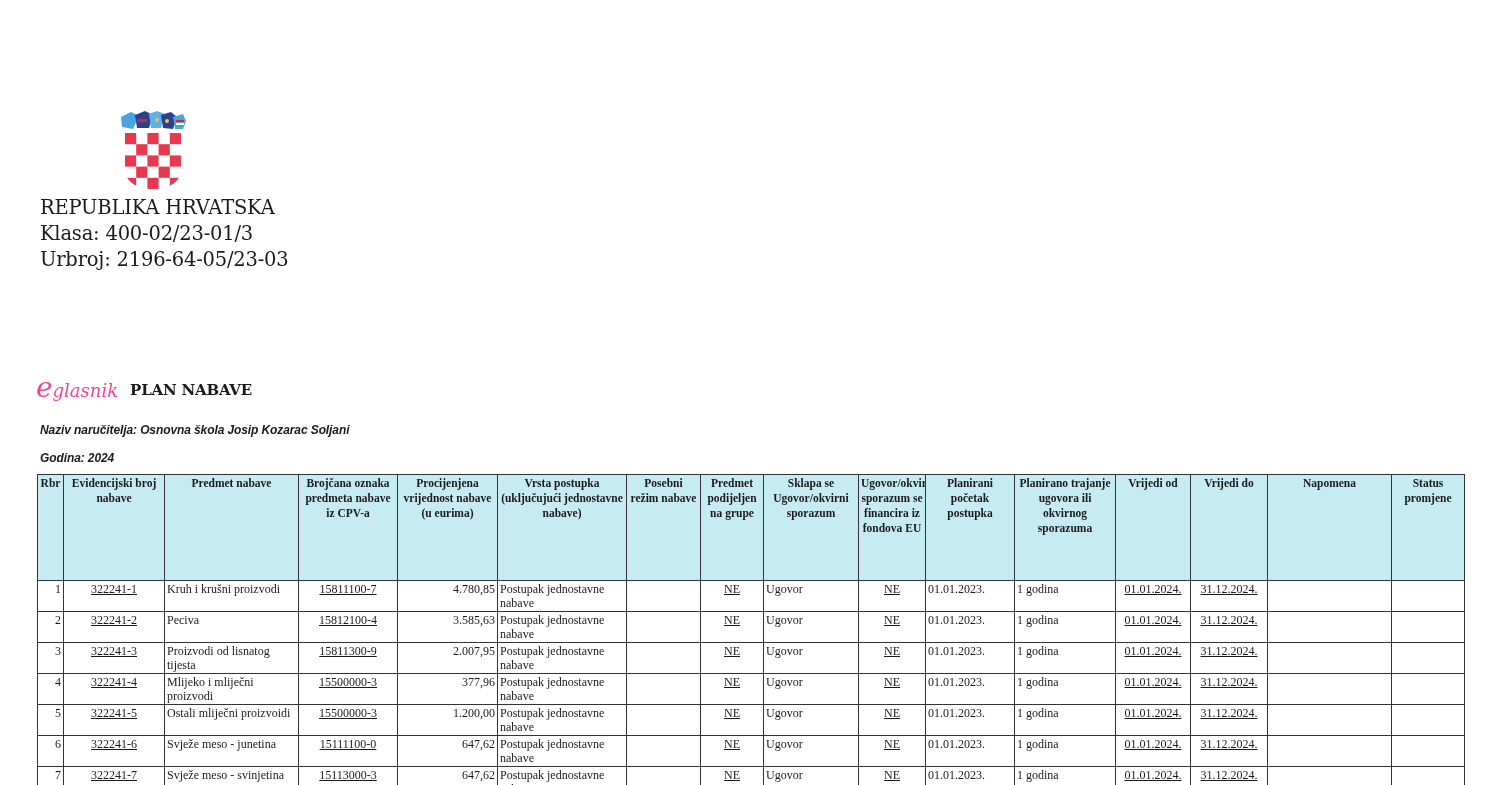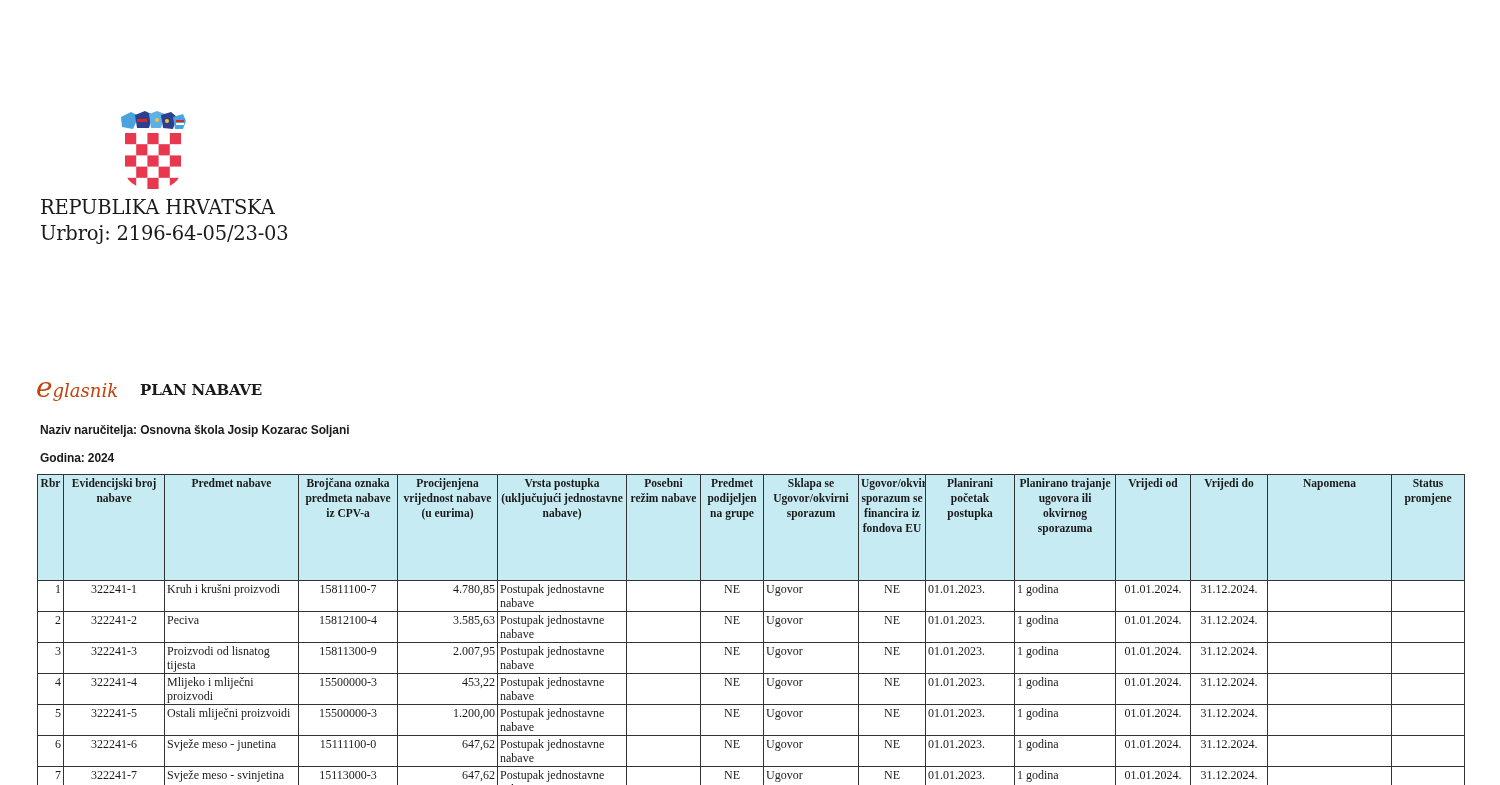--- a/index.html
+++ b/index.html
@@ -7,37 +7,37 @@
       width: 1500px; height: 785px; overflow: hidden;
       background: #ffffff; position: relative;
       font-family: "DejaVu Serif", "Liberation Serif", serif;
       color: #1a1a1a;
     }
     .coat { position: absolute; left: 119px; top: 111px; width: 68px; height: 80px; }
     .hdr-block { position: absolute; left: 40px; top: 195px; }
     .hdr-line { font-size: 19.5px; line-height: 25.8px; white-space: nowrap; letter-spacing: -0.2px; }
     .hdr-line.b { font-weight: normal; }
     .plan-row { position: absolute; left: 36px; top: 378px; display: flex; align-items: center; }
-    .eglasnik { font-family: "DejaVu Serif", serif; font-style: italic; color: #c2410c; font-size: 18px; }
+    .eglasnik { font-family: "DejaVu Serif", serif; font-style: italic; color: #ec4899; font-size: 18px; }
     .eglasnik .big { font-size: 28px; line-height: 20px; font-style: italic; }
-    .plan-title { font-weight: bold; font-size: 15px; margin-left: 22px; letter-spacing: -0.2px; }
-    .meta { position: absolute; left: 40px; font-size: 12px; font-weight: bold; font-family: "Liberation Sans", sans-serif; letter-spacing: -0.1px; }
+    .plan-title { font-weight: bold; font-size: 15px; margin-left: 12px; letter-spacing: -0.2px; }
+    .meta { position: absolute; left: 40px; font-size: 12px; font-weight: bold; font-family: "Liberation Sans", sans-serif; letter-spacing: -0.1px; font-style: italic; }
     .meta.m1 { top: 423px; }
     .meta.m2 { top: 451px; }
     table.plan {
       position: absolute; left: 37px; top: 474px;
       border-collapse: collapse; table-layout: fixed;
       font-family: "Liberation Serif", serif; font-size: 12px;
       width: 1427px;
     }
     table.plan th, table.plan td { border: 1.4px solid #333; padding: 1px 2px; vertical-align: top; overflow: hidden; }
     table.plan th { background: #c7ebf2; font-weight: bold; text-align: center; line-height: 15px; height: 103px; font-size: 11.5px; }
     table.plan td { height: 27px; line-height: 14px; background: #fff; }
     .r { text-align: right; }
-    .c { text-align: center; }
+    .c { text-align: center; text-decoration: underline; }
     .l { text-align: left; }
   </style>
 </head>
 <body>
 
 <svg class="coat" viewBox="0 0 68 80">
   <g>
     <path d="M2 6 L12 1 L20 5 L14 18 L3 16 Z" fill="#4aa3df"></path>
     <path d="M16 4 L26 0 L34 4 L30 17 L18 17 Z" fill="#2d3f8f"></path>
     <path d="M30 3 L38 0 L46 3 L42 17 L32 17 Z" fill="#5fb0e6"></path>
@@ -67,20 +67,21 @@
         <rect x="39.6" y="55.6" width="11.2" height="11.2"></rect>
       <rect x="6" y="66.8" width="11.2" height="11.2"></rect>
         <rect x="28.4" y="66.8" width="11.2" height="11.2"></rect>
         <rect x="50.8" y="66.8" width="11.2" height="11.2"></rect>
     </g>
   </g>
 </svg>
 
 <div class="hdr-block">
   <div class="hdr-line b">REPUBLIKA HRVATSKA</div>
+  <div class="hdr-line">Klasa: 400-02/23-01/3</div>
   <div class="hdr-line">Urbroj: 2196-64-05/23-03</div>
 </div>
 
 <div class="plan-row">
   <span class="eglasnik"><span class="big">e</span><span>glasnik</span></span>
   <span class="plan-title">PLAN NABAVE</span>
 </div>
 
 <div class="meta m1">Naziv naručitelja: Osnovna škola Josip Kozarac Soljani</div>
 <div class="meta m2">Godina: 2024</div>
@@ -177,21 +178,21 @@
         <td class="c">01.01.2024.</td>
         <td class="c">31.12.2024.</td>
         <td class="l"></td>
         <td class="l"></td>
       </tr>
       <tr>
         <td class="r">4</td>
         <td class="c">322241-4</td>
         <td class="l">Mlijeko i mliječni proizvodi</td>
         <td class="c">15500000-3</td>
-        <td class="r">453,22</td>
+        <td class="r">377,96</td>
         <td class="l">Postupak jednostavne nabave</td>
         <td class="c"></td>
         <td class="c">NE</td>
         <td class="l">Ugovor</td>
         <td class="c">NE</td>
         <td class="l">01.01.2023.</td>
         <td class="l">1 godina</td>
         <td class="c">01.01.2024.</td>
         <td class="c">31.12.2024.</td>
         <td class="l"></td>

